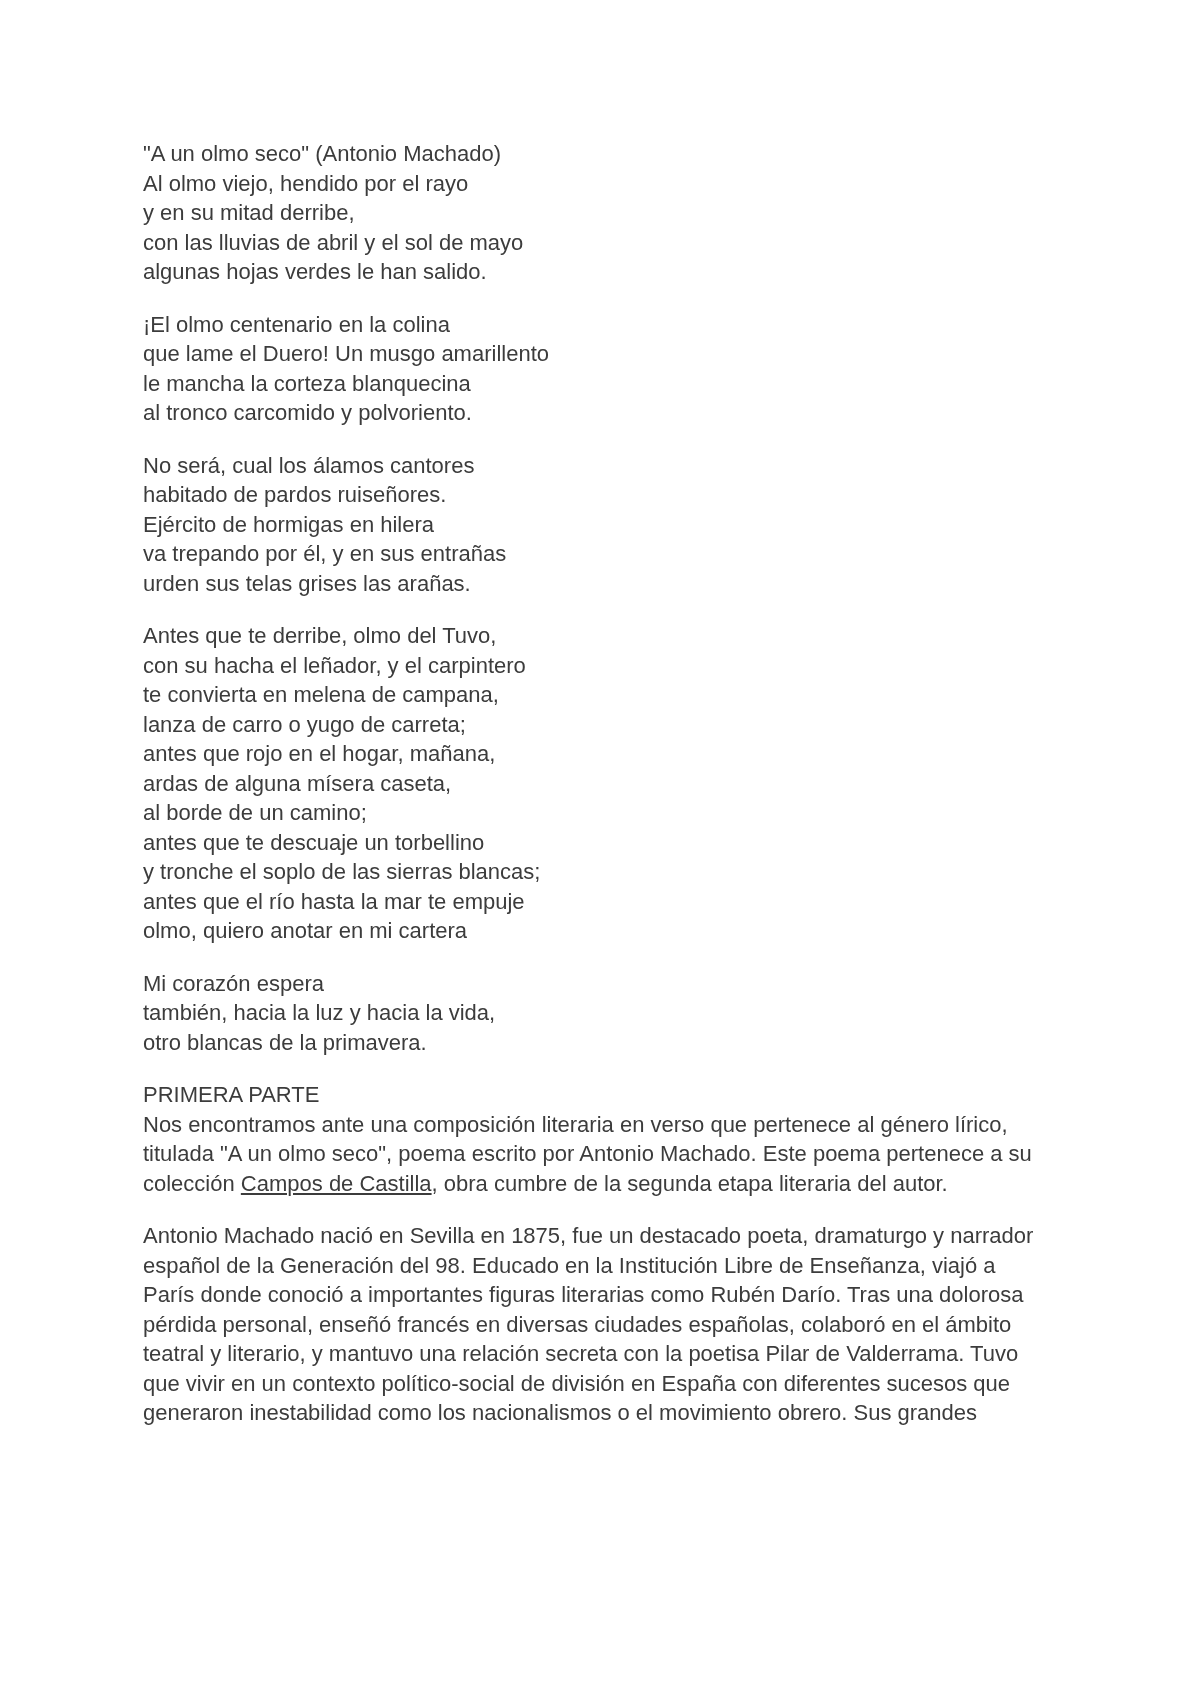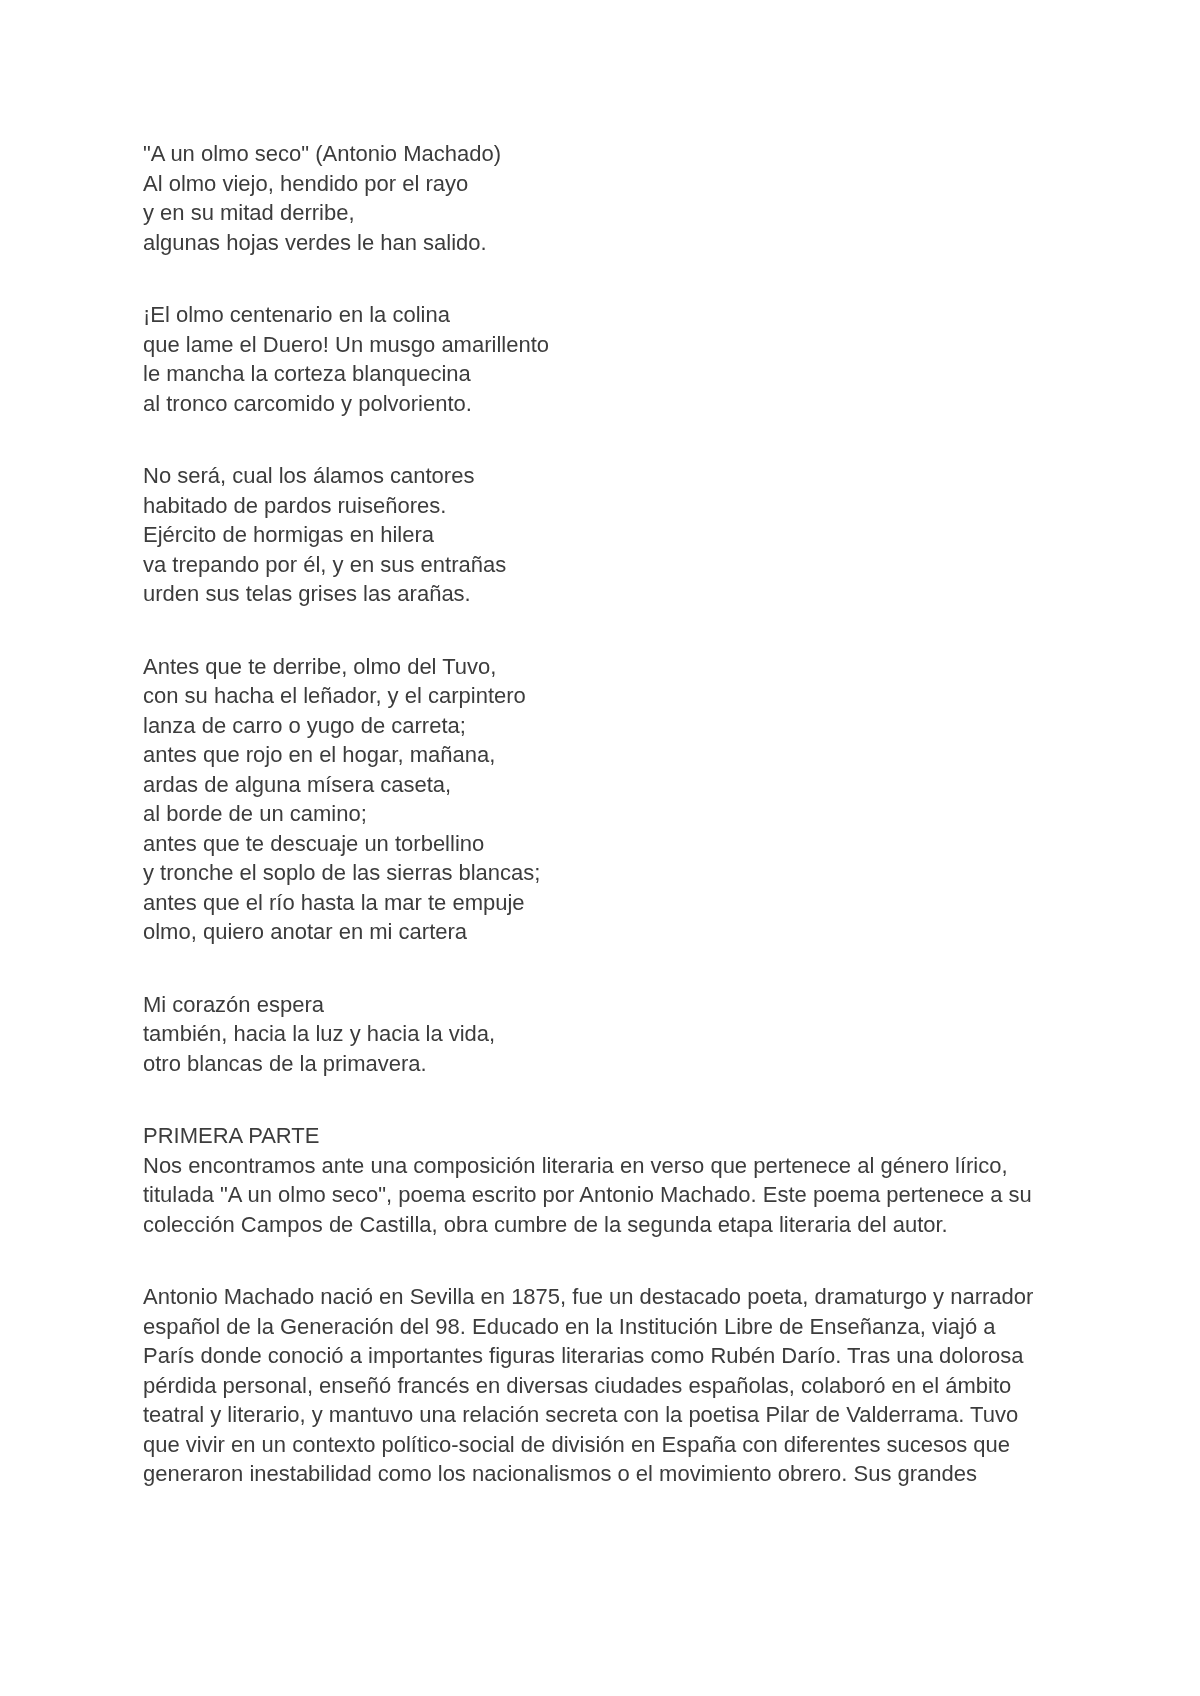--- a/index.html
+++ b/index.html
@@ -17,50 +17,52 @@
     position: absolute;
     left: 143px;
     top: 139px;
     width: 990px;
     font-family: "Liberation Sans", "DejaVu Sans", sans-serif;
     font-size: 22px;
     line-height: 29.5px;
     color: #3c3c3c;
     font-weight: 400;
   }
-  .block + .block { margin-top: 43px; }
+  .block + .block { margin-top: 23px; }
   .line { white-space: nowrap; }
-  .u { }
+  .u { text-decoration: underline; }
 </style>
 </head>
 <body>
 
 <div class="doc" style="color: rgb(60, 60, 60);">
     <div class="block">
       <div class="line"><span>"A un olmo seco" (Antonio Machado)</span></div>
       <div class="line"><span>Al olmo viejo, hendido por el rayo</span></div>
       <div class="line"><span>y en su mitad derribe,</span></div>
+      <div class="line"><span>con las lluvias de abril y el sol de mayo</span></div>
       <div class="line"><span>algunas hojas verdes le han salido.</span></div>
     </div>
     <div class="block">
       <div class="line"><span>¡El olmo centenario en la colina</span></div>
       <div class="line"><span>que lame el Duero! Un musgo amarillento</span></div>
       <div class="line"><span>le mancha la corteza blanquecina</span></div>
       <div class="line"><span>al tronco carcomido y polvoriento.</span></div>
     </div>
     <div class="block">
       <div class="line"><span>No será, cual los álamos cantores</span></div>
       <div class="line"><span>habitado de pardos ruiseñores.</span></div>
       <div class="line"><span>Ejército de hormigas en hilera</span></div>
       <div class="line"><span>va trepando por él, y en sus entrañas</span></div>
       <div class="line"><span>urden sus telas grises las arañas.</span></div>
     </div>
     <div class="block">
       <div class="line"><span>Antes que te derribe, olmo del Tuvo,</span></div>
       <div class="line"><span>con su hacha el leñador, y el carpintero</span></div>
+      <div class="line"><span>te convierta en melena de campana,</span></div>
       <div class="line"><span>lanza de carro o yugo de carreta;</span></div>
       <div class="line"><span>antes que rojo en el hogar, mañana,</span></div>
       <div class="line"><span>ardas de alguna mísera caseta,</span></div>
       <div class="line"><span>al borde de un camino;</span></div>
       <div class="line"><span>antes que te descuaje un torbellino</span></div>
       <div class="line"><span>y tronche el soplo de las sierras blancas;</span></div>
       <div class="line"><span>antes que el río hasta la mar te empuje</span></div>
       <div class="line"><span>olmo, quiero anotar en mi cartera</span></div>
     </div>
     <div class="block">

